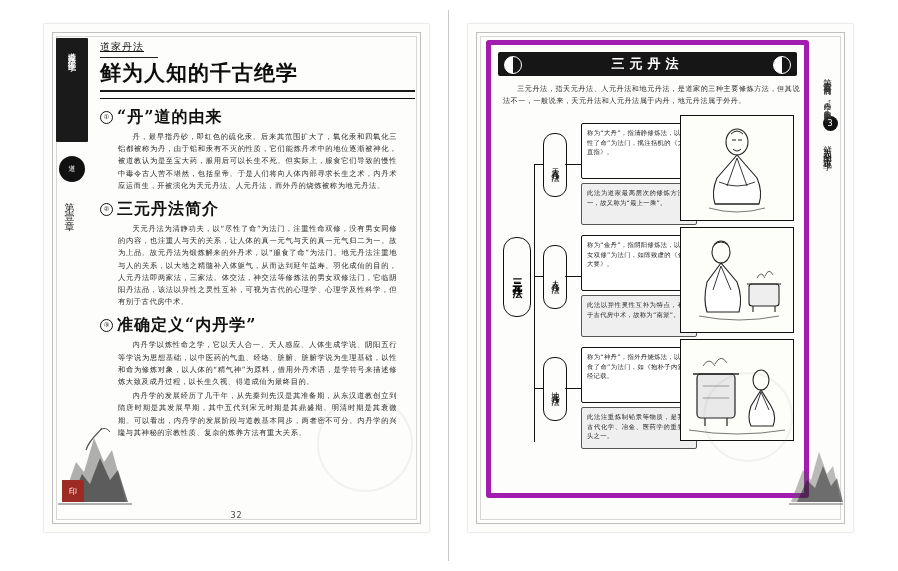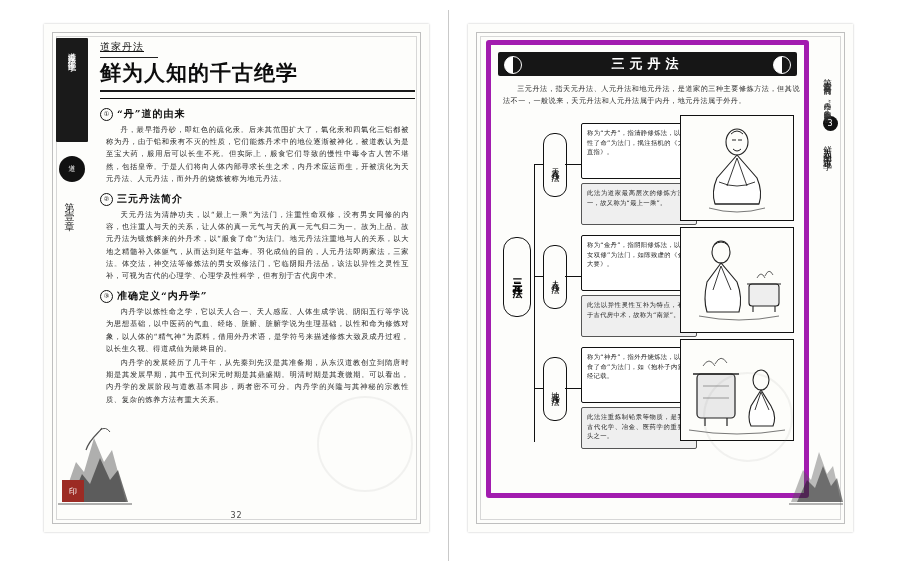--- a/index.html
+++ b/index.html
@@ -40,24 +40,24 @@
   .head-rule{width:100%;height:2px;background:#1a1a1a;margin-bottom:6px;}
 
   .lead{font-size:7.4px;line-height:12.6px;color:#2b2b2b;text-align:justify;
         letter-spacing:.6px;background:#f2f2ee;padding:5px 6px;border-radius:2px;}
   .lead-rule{width:100%;height:1px;background:#111;margin:6px 0 8px 0;}
 
   .sec{margin-top:7px;}
   .sec-head{display:flex;align-items:center;gap:4px;margin-bottom:3px;}
   .sec-num{width:11px;height:11px;border-radius:50%;border:1px solid #111;
            font-size:6.5px;line-height:11px;text-align:center;color:#111;flex:none;}
-  .sec-title{font-size:10px;font-weight:bold;color:#111;letter-spacing:1px;
+  .sec-title{font-size:16px;font-weight:bold;color:#111;letter-spacing:1px;
              font-family:"DejaVu Serif","Liberation Serif",serif;}
   .para{font-size:7.3px;line-height:12.2px;color:#2a2a2a;text-align:justify;
-        letter-spacing:.55px;text-indent:14.6px;margin:2px 6px;}
+        letter-spacing:.55px;text-indent:14.6px;margin:2px 18px;}
 
   
   .mountain{position:absolute;left:12px;bottom:26px;width:78px;height:96px;opacity:.85;}
   .seal-red{position:absolute;left:18px;bottom:30px;width:22px;height:22px;background:#9c2b24;
             color:#fff;font-size:8px;display:flex;align-items:center;justify-content:center;}
   .wm{position:absolute;right:16px;bottom:40px;width:92px;height:92px;opacity:.10;
       border:2px solid #888;border-radius:50%;}
 
   
   .rp-sidebar{position:absolute;right:8px;top:40px;width:30px;}
@@ -152,21 +152,21 @@
           <div class="sec-title">“丹”道的由来</div>
         </div>
         <div class="para">丹，最早指丹砂，即红色的硫化汞。后来其范围扩大了，氧化汞和四氧化三铝都被称为丹，由于铅和汞有不灭的性质，它们能炼丹术中的地位逐渐被神化，被道教认为是至宝大药，服用后可以长生不死。但实际上，服食它们导致的慢性中毒令古人苦不堪然，包括皇帝。于是人们将向人体内部寻求长生之术，内丹术应运而生，开被演化为天元丹法、人元丹法，而外丹的烧炼被称为地元丹法。</div>
       </div>
 
       <div class="sec">
         <div class="sec-head">
           <div class="sec-num">②</div>
           <div class="sec-title">三元丹法简介</div>
         </div>
-        <div class="para">天元丹法为清静功夫，以“最上一乘”为法门，注重性命双修，没有男女同修的内容，也注重人与天的关系，让人体的真一元气与天的真一元气归二为一。故为上品。故元丹法为锻炼解来的外丹术，以“服食了命”为法门。地元丹法注重地与人的关系，以大地之精髓补入体躯气，从而达到延年益寿。羽化成仙的目的，人元丹法即两家法，三家法。体交法，神交法等修炼法的男女双修法门，它临阴阳丹法品，该法以异性之灵性互补，可视为古代的心理学、心理学及性科学，但有别于古代房中术。</div>
+        <div class="para">天元丹法为清静功夫，以“尽性了命”为法门，注重性命双修，没有男女同修的内容，也注重人与天的关系，让人体的真一元气与天的真一元气归二为一。故为上品。故元丹法为锻炼解来的外丹术，以“服食了命”为法门。地元丹法注重地与人的关系，以大地之精髓补入体躯气，从而达到延年益寿。羽化成仙的目的，人元丹法即两家法，三家法。体交法，神交法等修炼法的男女双修法门，它临阴阳丹法品，该法以异性之灵性互补，可视为古代的心理学、心理学及性科学，但有别于古代房中术。</div>
       </div>
 
       <div class="sec">
         <div class="sec-head">
           <div class="sec-num">③</div>
           <div class="sec-title">准确定义“内丹学”</div>
         </div>
         <div class="para">内丹学以炼性命之学，它以天人合一、天人感应、人体生成学说、阴阳五行等学说为思想基础，以中医药的气血、经络、脏腑、脏腑学说为生理基础，以性和命为修炼对象，以人体的“精气神”为原料，借用外丹术语，是学符号来描述修炼大致及成丹过程，以长生久视、得道成仙为最终目的。</div>
         <div class="para">内丹学的发展经历了几千年，从先秦到先汉是其准备期，从东汉道教创立到隋唐时期是其发展早期，其中五代到宋元时期是其鼎盛期。明清时期是其衰微期。可以看出，内丹学的发展阶段与道教基本同步，两者密不可分。内丹学的兴隆与其神秘的宗教性质、复杂的炼养方法有重大关系。</div>
       </div>

